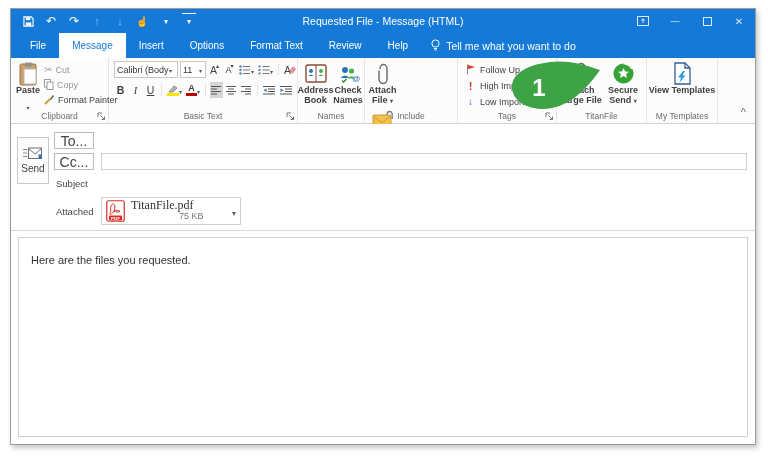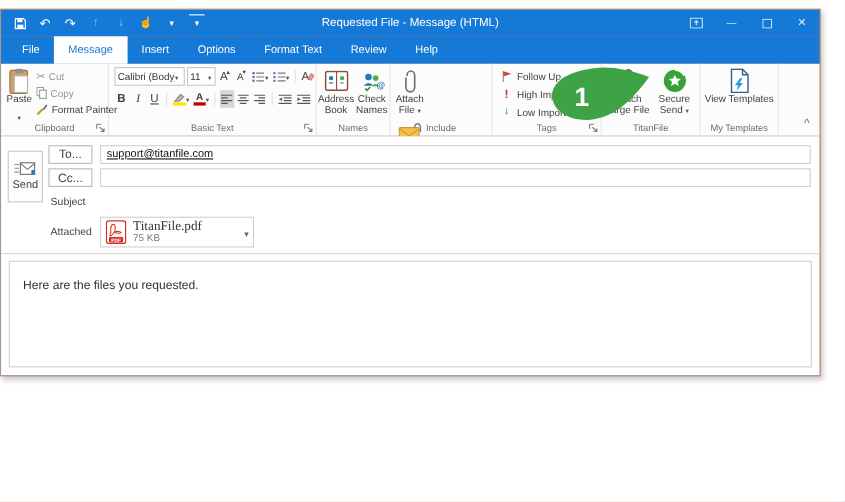--- a/index.html
+++ b/index.html
@@ -1,20 +1,20 @@
 <!DOCTYPE html>
 <html><head>
 <meta charset="utf-8">
 <style>
   * { margin:0; padding:0; box-sizing:border-box; }
   html,body { width:768px; height:456px; background:#ffffff; font-family:"Liberation Sans", sans-serif; overflow:hidden; }
   .stage { position:relative; width:768px; height:456px; background:#ffffff; }
 
   
-  .window { position:absolute; left:0; top:8px; width:746px; height:334px; background:#f97316;
+  .window { position:absolute; left:10px; top:8px; width:746px; height:437px; background:#a3a3a3;
             border:1px solid #9a9a9a; box-shadow:2px 3px 5px rgba(0,0,0,.22); }
 
   
   .titlebar { position:absolute; left:0; top:0; right:0; height:24px; background:#1579d7; display:flex; align-items:center; }
   .qat { display:flex; align-items:center; gap:9px; padding-left:10px; color:#fff; }
   .qat .qbtn { width:14px; height:16px; display:flex; align-items:center; justify-content:center; font-size:12px; color:#fff; }
   .qbtn.dim { opacity:.5; }
   .undo-icon::after{content:"\21B6";} .redo-icon::after{content:"\21B7";}
   .upmail-icon::after{content:"\2191"; font-size:11px;} .downmail-icon::after{content:"\2193"; font-size:11px;}
   .touch-icon::after{content:"\261D"; font-size:10px;}
@@ -34,21 +34,21 @@
   .tellme { display:flex; align-items:center; gap:6px; color:#ffffff; font-size:10.5px; padding:0 10px; }
 
   
   .ribbon { position:absolute; left:0; top:49px; right:0; height:66px; background:#fcfcfd; border-bottom:1px solid #d2d2d2; display:flex; }
   .rgroup { position:relative; border-right:1px solid #e5e5e5; height:100%; flex:0 0 auto; }
   .rg-label { position:absolute; bottom:2px; left:0; right:0; text-align:center; font-size:8.5px; color:#6d6d6d; }
   .launcher { position:absolute; right:2px; bottom:2px; width:9px; height:9px; }
   .bigrow { display:flex; align-items:flex-start; height:50px; padding-top:2px; }
   .bigbtn { display:flex; flex-direction:column; align-items:center; text-align:center; padding-top:1px; }
   .bicon { height:25px; display:flex; align-items:center; justify-content:center; }
-  .blabel { font-size:9px; line-height:9.5px; color:#3f3f3f; }
+  .blabel { font-size:9px; line-height:9.5px; color:#3f3f3f;font-weight:bold; }
   .caret::after { content:"\25BE"; font-size:6px; color:#555; }
   .sep-v { width:1px; background:#e2e2e2; margin:3px 2px; align-self:stretch; }
 
   
   .g-clip { width:98px; }
   .g-clip .bigrow { padding-left:5px; }
   .clip-stack { display:flex; flex-direction:column; padding-top:2px; margin-left:4px; }
   .smallbtn { display:flex; align-items:center; gap:3px; height:15px; font-size:9px; color:#3f3f3f; white-space:nowrap; }
   .smallbtn.dim { color:#959595; }
   .cut-icon::after{content:"\2702"; color:#9a9a9a; font-size:10px;}
@@ -87,31 +87,31 @@
   .at-glyph::after{content:"@"; color:#2e74b5; font-size:8px; font-weight:bold;}
 
   
   .callout { position:absolute; left:497px; top:47px; width:95px; height:54px; z-index:30; }
 
   
   .headerpane { position:absolute; left:0; top:115px; right:0; height:107px; background:#fff; border-bottom:1px solid #d8d8d8; }
   .sendbtn { position:absolute; left:6px; top:13px; width:32px; height:47px; border:1px solid #c9c9c9; background:#fdfdfd;
              display:flex; flex-direction:column; align-items:center; justify-content:center; gap:3px; font-size:10px; color:#3f3f3f; }
   .fieldbtn { position:absolute; left:43px; width:40px; height:17px; border:1px solid #b9b9b9; background:#fff;
-              display:flex; align-items:center; justify-content:center; font-size:11px; color:#444; }
+              display:flex; align-items:center; justify-content:center; font-size:14px; color:#444; }
   .fieldlbl { position:absolute; left:45px; font-size:9.5px; color:#444; }
   .fieldbox { position:absolute; left:90px; right:8px; height:17px; border:1px solid #cfcfcf; background:#fff;
               display:flex; align-items:center; padding:0 5px; font-size:10px; color:#111; }
   .to-val { text-decoration:underline; }
   .subj-val { font-weight:bold; color:#333; }
   .attach-chip { position:absolute; left:90px; top:73px; width:140px; height:28px; border:1px solid #cfcfcf; background:#fff;
                  display:flex; align-items:center; padding:0 4px; }
   .chip-text { margin-left:6px; flex:1 1 auto; }
   .chip-name { font-size:12px; color:#333; line-height:11px;font-family:Liberation Serif, serif; }
-  .chip-size { font-size:9px; color:#757575; line-height:11px; }
+  .chip-size { font-size:9px; color:#757575; line-height:11px;margin-left:48px; }
   .chip-caret::after{ content:"\25BE"; font-size:8px; color:#666; }
 
   
   .bodywrap { position:absolute; left:0; top:222px; right:0; bottom:0; background:#fff; }
   .editor { position:absolute; left:7px; right:7px; top:6px; bottom:7px; border:1px solid #cfcfcf; background:#fff;
             padding:16px 12px; font-size:11px; color:#333; }
 
   svg { display:block; }
 </style>
 </head>
@@ -156,20 +156,27 @@
   </div>
 
   <div class="tabrow">
     <span class="tab">File</span>
     <span class="tab active">Message</span>
     <span class="tab">Insert</span>
     <span class="tab">Options</span>
     <span class="tab">Format Text</span>
     <span class="tab">Review</span>
     <span class="tab">Help</span>
+    <span class="tellme">
+      <svg width="9" height="13" viewBox="0 0 9 13">
+            <circle cx="4.5" cy="4.5" r="3.6" fill="none" stroke="#fff"></circle>
+            <path d="M3 9.5 h3 M3.4 11 h2.2" stroke="#fff"></path>
+          </svg>
+      <span>Tell me what you want to do</span>
+    </span>
   </div>
 
   <div class="ribbon">
 
     <div class="rgroup g-clip">
       <div class="bigrow">
         <div class="bigbtn" style="width:30px;">
           <span class="bicon">
             <svg width="19" height="24" viewBox="0 0 19 24">
                   <rect x="1" y="2" width="16" height="21" rx="1.5" fill="#cda06a" stroke="#9a7240"></rect>
@@ -454,23 +461,20 @@
       <svg width="20" height="13" viewBox="0 0 20 13">
             <path d="M0 2.5 h4 M0 6 h4 M0 9.5 h4" stroke="#8a8a8a"></path>
             <rect x="5.5" y="1" width="13" height="10.5" fill="#fff" stroke="#6f6f6f"></rect>
             <path d="M5.5 1.5 L12 7 L18.5 1.5" fill="none" stroke="#6f6f6f"></path>
             <rect x="15.5" y="7.5" width="3" height="4" fill="#2e74b5"></rect>
           </svg>
       <span>Send</span>
     </div>
 
     <div class="fieldbtn" style="top:8px;">To...</div>
-    <div class="fieldbox" style="top:8px;">
-      <span class="to-val">support@titanfile.com</span>
-    </div>
 
     <div class="fieldbtn" style="top:29px;">Cc...</div>
     <div class="fieldbox" style="top:29px;">
       <span></span>
     </div>
 
     <div class="fieldlbl" style="top:54px;">Subject</div>
 
     <div class="fieldlbl" style="top:82px;">Attached</div>
     <div class="attach-chip">

